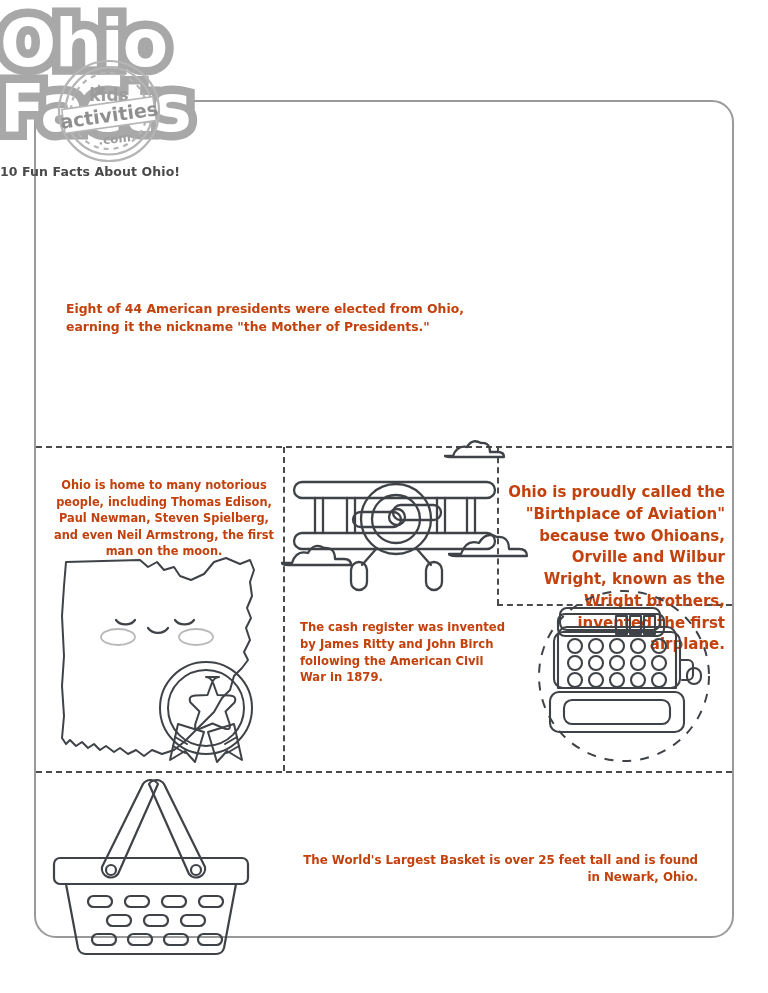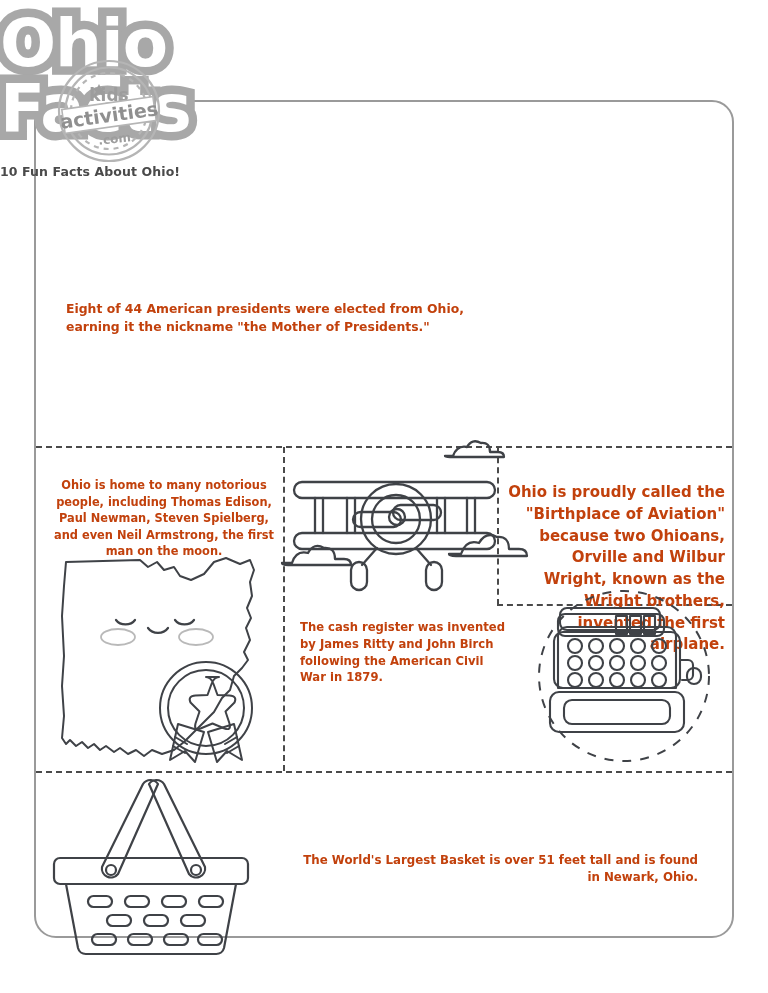--- a/index.html
+++ b/index.html
@@ -151,21 +151,21 @@
   <div class="dash-h" id="divider-top"></div>
   <div class="dash-h" id="divider-mid-right"></div>
   <div class="dash-h" id="divider-bottom"></div>
   <div class="dash-v" id="divider-vert-left"></div>
   <div class="dash-v" id="divider-vert-right"></div>
 
   <div class="fact" id="fact-presidents">Eight of 44 American presidents were elected from Ohio, earning it the nickname "the Mother of Presidents."</div>
   <div class="fact" id="fact-notable">Ohio is home to many notorious people, including Thomas Edison, Paul Newman, Steven Spielberg, and even Neil Armstrong, the first man on the moon.</div>
   <div class="fact" id="fact-aviation">Ohio is proudly called the "Birthplace of Aviation" because two Ohioans, Orville and Wilbur Wright, known as the Wright brothers, invented the first airplane.</div>
   <div class="fact" id="fact-register">The cash register was invented by James Ritty and John Birch following the American Civil War in 1879.</div>
-  <div class="fact" id="fact-basket">The World's Largest Basket is over 51 feet tall and is found in Newark, Ohio.</div>
+  <div class="fact" id="fact-basket">The World's Largest Basket is over 25 feet tall and is found in Newark, Ohio.</div>
 
 
   <div class="art" id="art-plane">
     <svg viewBox="0 0 232 145" width="232" height="145" aria-hidden="true">
       <g fill="none" stroke="#3f4247" stroke-width="2.3" stroke-linejoin="round" stroke-linecap="round">
 
         <rect x="9" y="30" width="201" height="16" rx="8"></rect>
 
         <rect x="9" y="81" width="201" height="16" rx="8"></rect>
 

